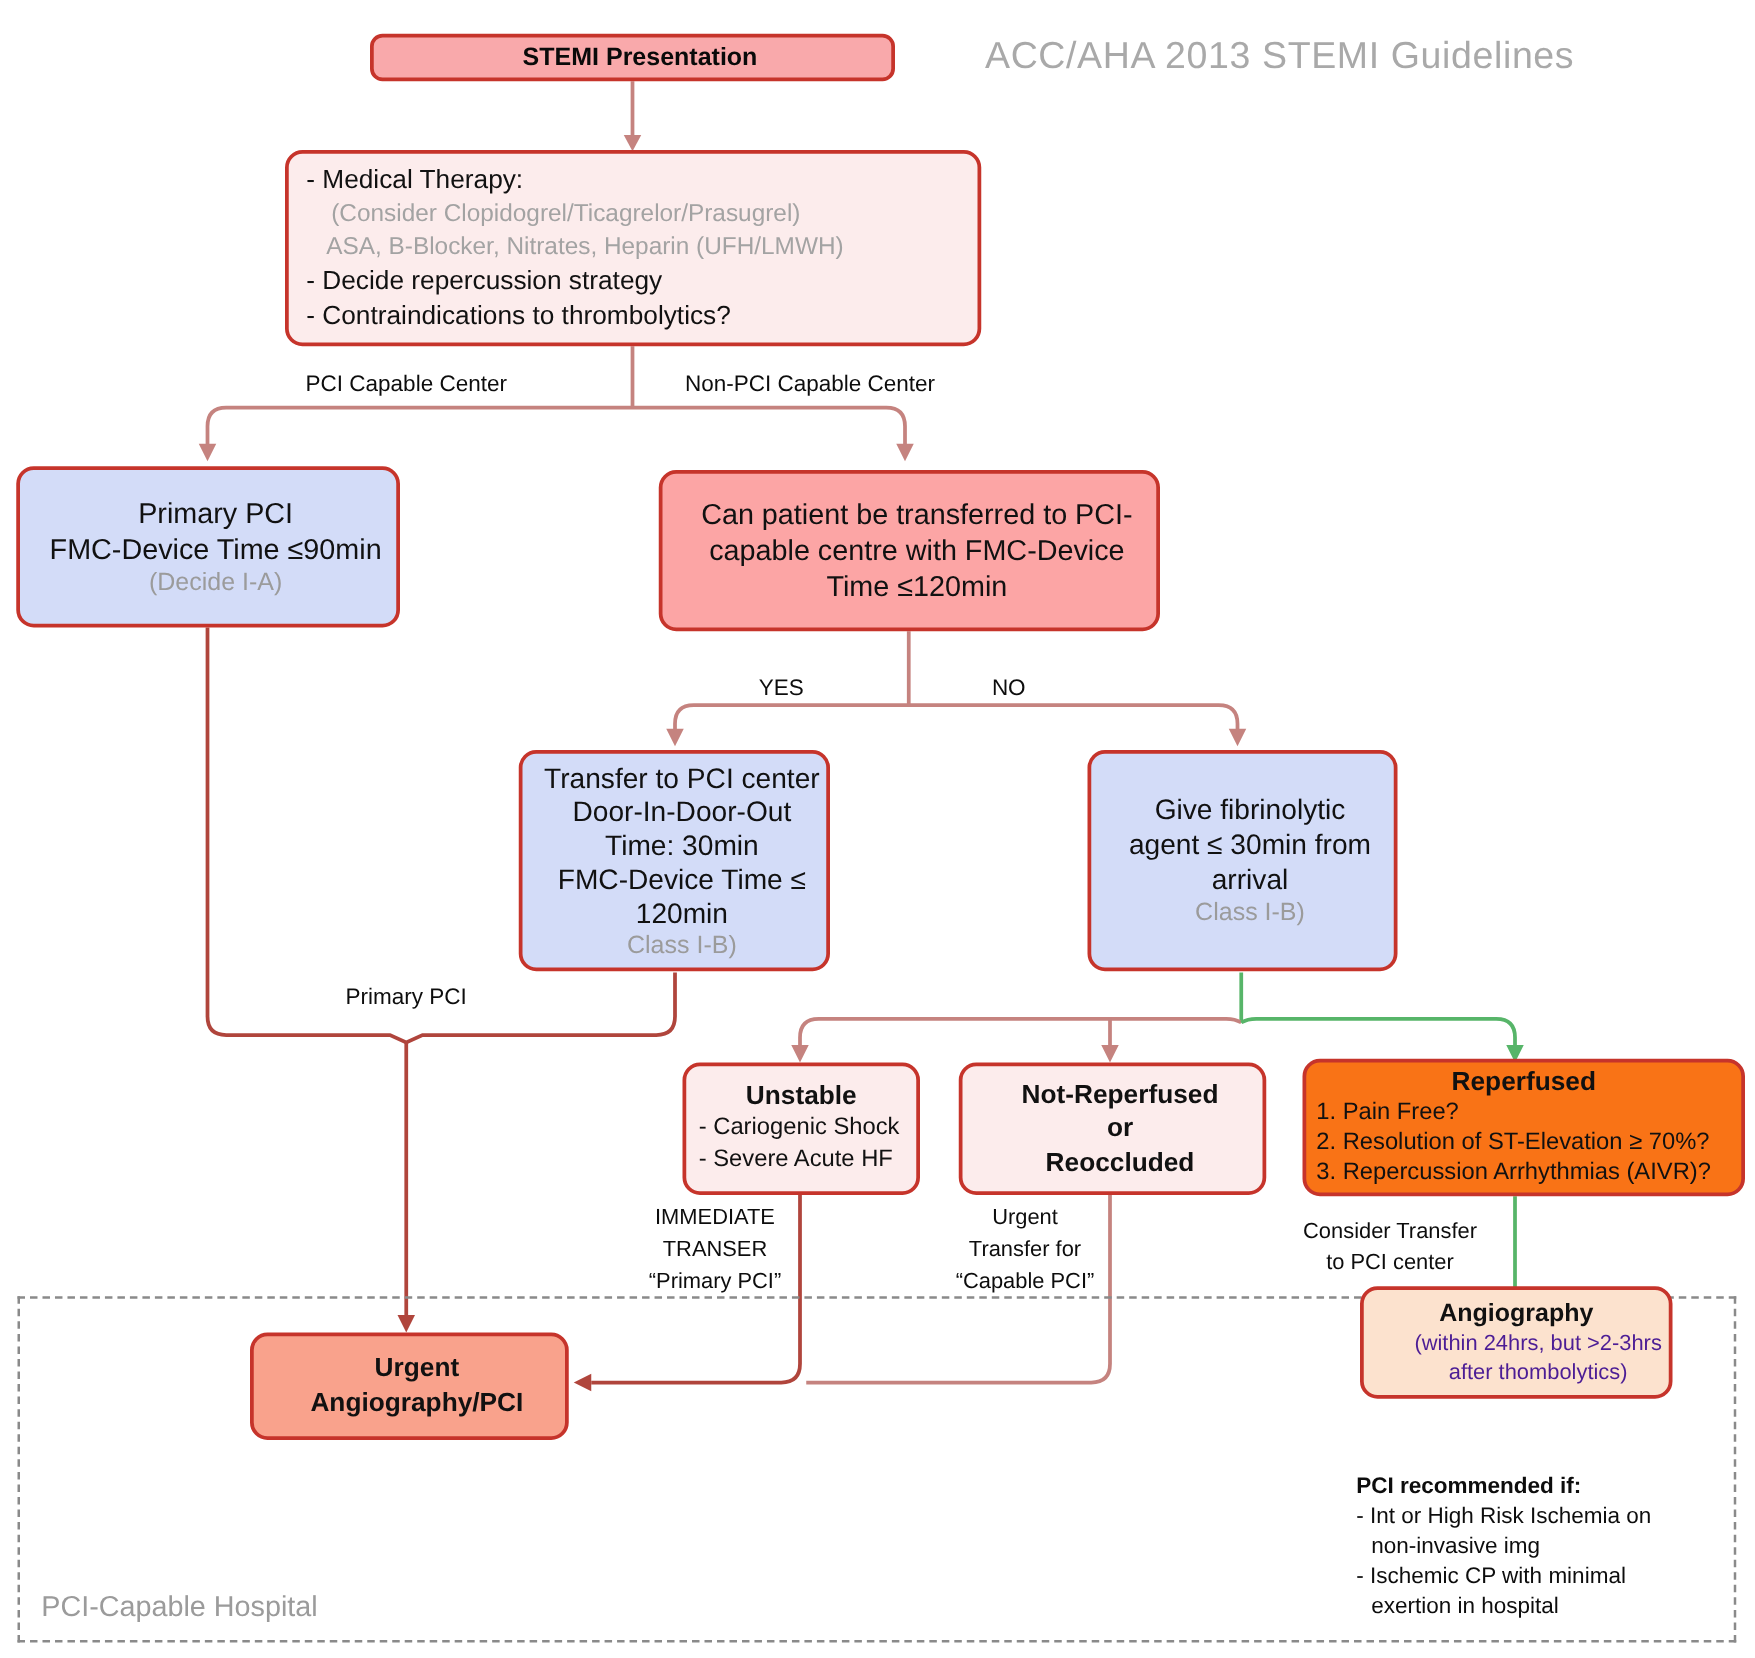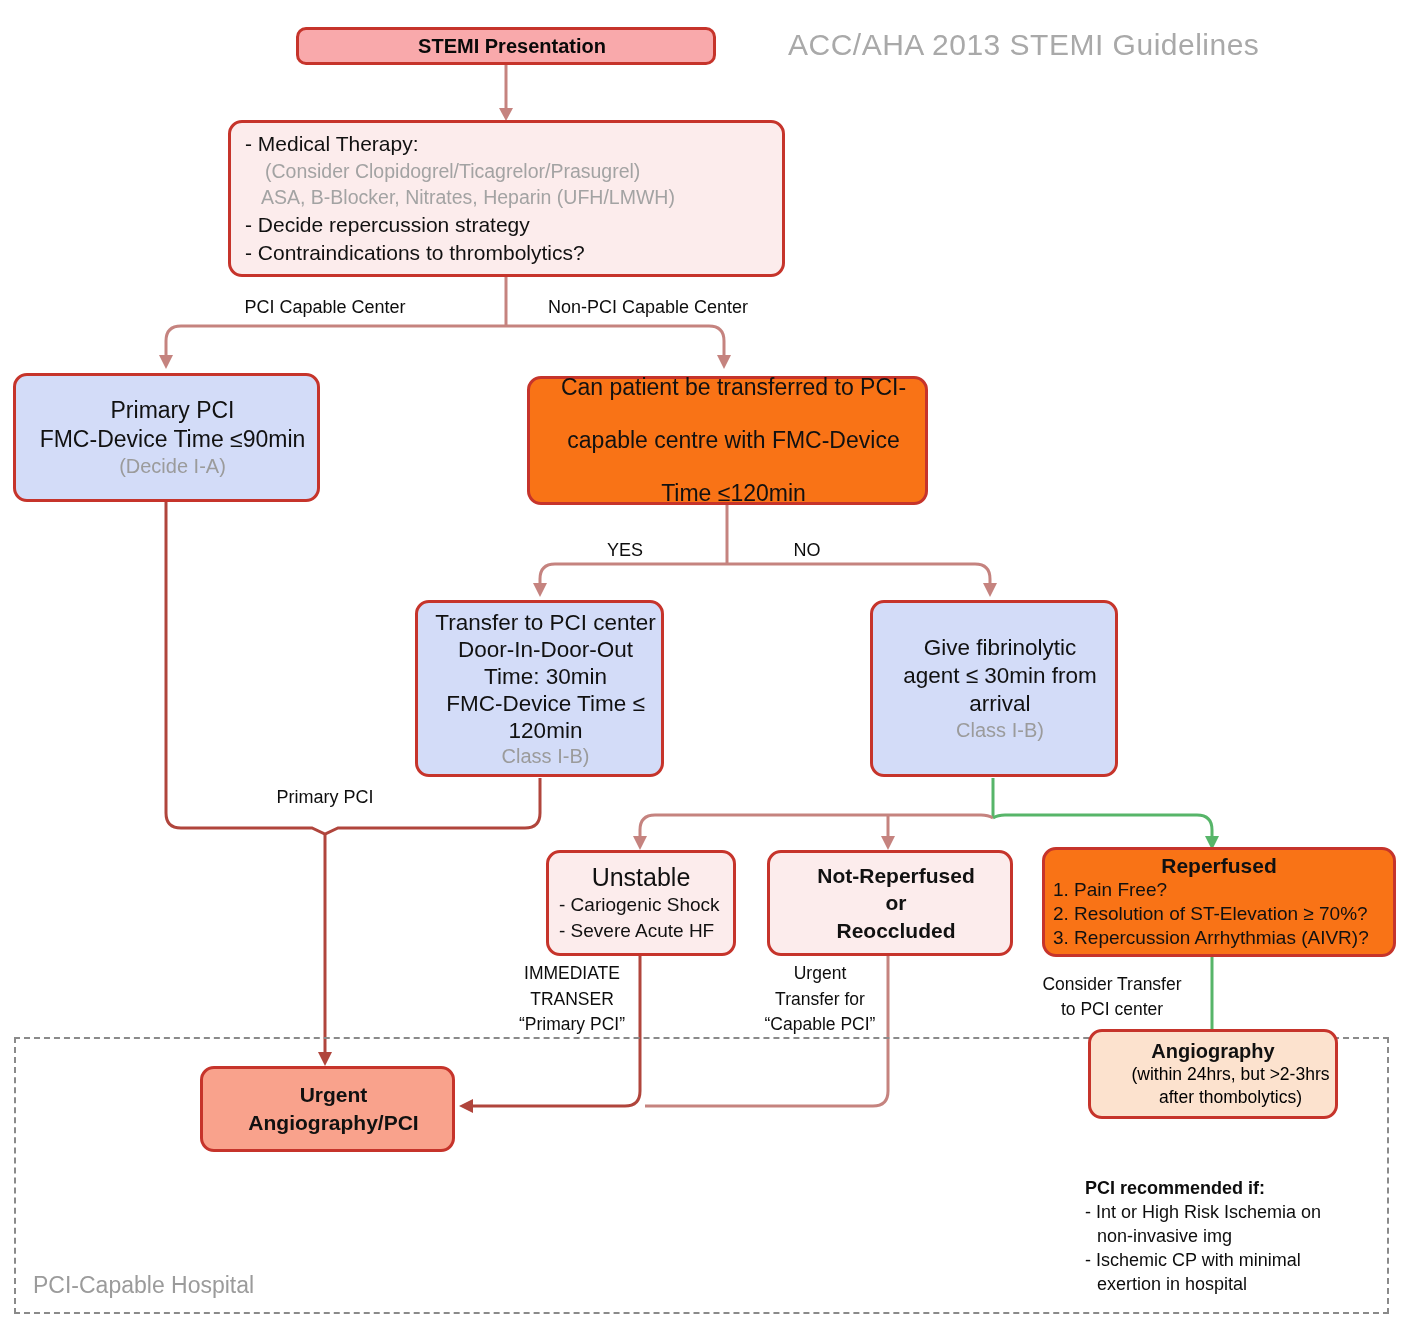--- a/index.html
+++ b/index.html
@@ -23,42 +23,42 @@
   }
   #stemi{left:296px;top:27px;width:420px;height:38px;background:#f9a9ab;
     border-radius:10px;font-weight:bold;font-size:20px;color:#0a0a0a;}
   #medical{left:228px;top:120px;width:557px;height:157px;background:#fcecec;
     align-items:flex-start;text-align:center;padding:8px 14px;font-size:21px;line-height:1.35;}
   .medical-sub{color:#a3a3a3;font-size:19.5px;}
   .indent1{padding-left:16px;}
   .indent2{padding-left:20px;}
   #primary{left:13px;top:373px;width:307px;height:129px;background:#d3dcf8;
     font-size:23px;line-height:1.25;}
-  #question{left:527px;top:376px;width:401px;height:129px;background:#f97316;
-    font-size:23px;line-height:1.25;gap:24px;}
+  #question{left:527px;top:376px;width:401px;height:129px;background:#fca5a5;
+    font-size:23px;line-height:1.25;}
   #transfer{left:415px;top:600px;width:249px;height:177px;background:#d3dcf8;
     font-size:22.5px;line-height:1.2;}
   #fibrin{left:870px;top:600px;width:248px;height:177px;background:#d3dcf8;
     font-size:22.5px;line-height:1.24;}
   .class-label{color:#9b9b9b;font-size:20px;}
   #unstable{left:546px;top:850px;width:190px;height:106px;background:#fcecec;
     padding:4px 10px;align-items:flex-start;}
-  #unstable .node-title{font-weight:normal;font-size:25px;align-self:center;}
+  #unstable .node-title{font-weight:bold;font-size:21px;align-self:center;}
   #unstable .node-item{font-size:19px;text-align:left;line-height:1.35;}
   #notreperf{left:767px;top:850px;width:246px;height:106px;background:#fcecec;
     font-weight:bold;font-size:21px;line-height:1.3;}
   #reperf{left:1042px;top:847px;width:354px;height:110px;background:#f97316;
     padding:3px 8px;align-items:flex-start;}
   #reperf .node-title{font-weight:bold;font-size:21px;align-self:center;}
   #reperf .node-item{font-size:19px;text-align:left;line-height:1.26;}
   #urgent{left:200px;top:1066px;width:255px;height:86px;background:#f9a28c;
     font-weight:bold;font-size:21px;line-height:1.35;}
   #angio{left:1088px;top:1029px;width:250px;height:90px;background:#fce2ce;padding:3px;}
   #angio .node-title{font-weight:bold;font-size:20px;}
-  #angio .angio-sub{font-size:17.5px;color:#000000;line-height:1.28;margin-left:35px;}
+  #angio .angio-sub{font-size:17.5px;color:#4c1d95;line-height:1.28;margin-left:35px;}
 
   .lbl{position:absolute;font-size:18px;text-align:center;color:#0d0d0d;}
   #page-title{position:absolute;left:788px;top:28px;width:520px;font-size:30px;
     color:#a9a9a9;text-align:left;letter-spacing:0.5px;}
   #lbl-pci-capable{left:205px;top:297px;width:240px;}
   #lbl-non-pci{left:528px;top:297px;width:240px;}
   #lbl-yes{left:585px;top:540px;width:80px;}
   #lbl-no{left:767px;top:540px;width:80px;}
   #lbl-primary-pci{left:245px;top:787px;width:160px;}
   #lbl-immediate{left:492px;top:961px;width:160px;font-size:17.5px;line-height:1.47;}

